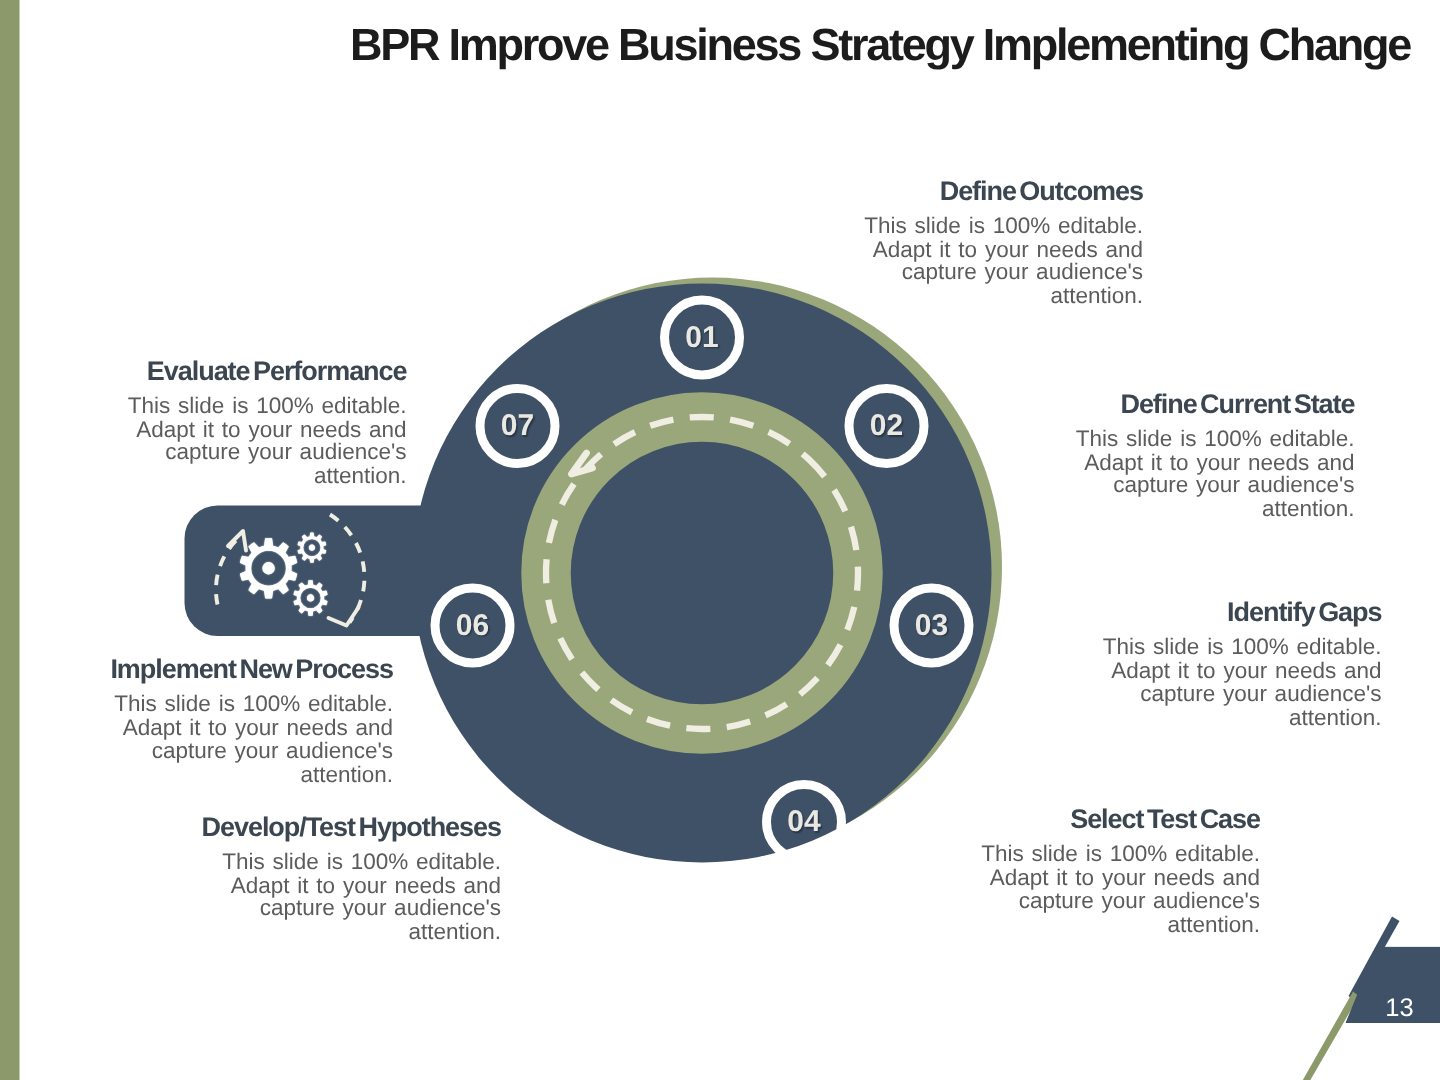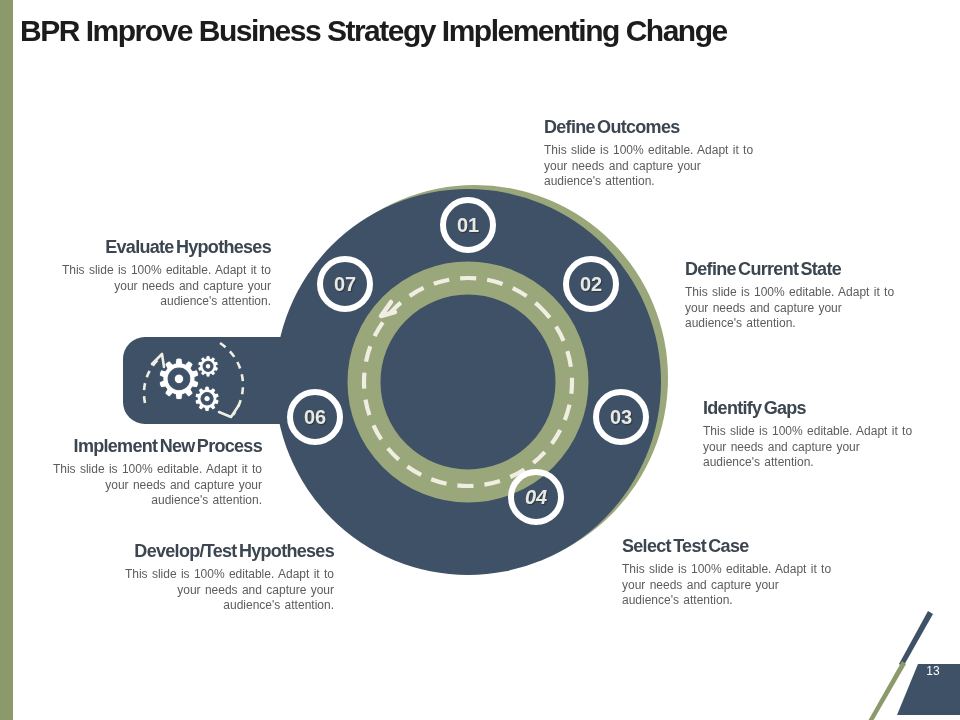--- a/index.html
+++ b/index.html
@@ -3,78 +3,78 @@
 <meta charset="utf-8">
 <style>
   html,body { margin:0; padding:0; background:#fff; }
   .slide {
     position:relative; width:960px; height:720px; overflow:hidden;
     background:#ffffff; font-family:"Liberation Sans", sans-serif;
   }
   .left-bar { position:absolute; left:0; top:0; width:13px; height:720px; background:var(--bar-green,#8c996b); }
   .title {
     position:absolute; left:20px; right:20px; top:14px; margin:0;
-    text-align:left; font-size:30px; font-weight:bold; letter-spacing:-1.5px;
+    text-align:right; font-size:30px; font-weight:bold; letter-spacing:-1.5px;
     color:var(--title-color,#1c1c1c); white-space:nowrap;
   }
   .decor-svg { position:absolute; left:0; top:0; width:960px; height:720px; }
 
   .bpr {
     position:absolute; left:388px; top:362px; width:160px; text-align:center;
     font-size:36px; font-weight:bold; letter-spacing:1px; color:#f4f3ee;
     text-shadow:2px 2px 3px rgba(15,25,35,.55); line-height:36px;
   }
   .badge {
     position:absolute; width:44px; height:44px; border:6px solid #ffffff; border-radius:50%;
     display:flex; align-items:center; justify-content:center;
     color:#e9e8e2; font-weight:bold; font-size:20px;
     text-shadow:1px 1px 1px rgba(0,0,0,.35);
   }
   .badge-01 { left:440px; top:197px; }
   .badge-02 { left:563px; top:256px; }
   .badge-03 { left:593px; top:389px; }
-  .badge-04 { left:508px; top:469px;font-style:italic; }
+  .badge-04 { left:508px; top:520px; }
   .badge-05 { left:372px; top:496px; }
   .badge-06 { left:287px; top:389px; }
   .badge-07 { left:317px; top:256px; }
 
   .gear {
     position:absolute; color:#ffffff; line-height:1;
     font-family:"DejaVu Sans", sans-serif; transform:translate(-50%,-50%);
     text-shadow:0 0 1px #fff;
   }
   .gear-large   { left:179px; top:380px; font-size:54px; }
   .gear-small-1 { left:208px; top:366px; font-size:27px; }
   .gear-small-2 { left:207px; top:399px; font-size:32px; }
 
-  .tblock { position:absolute; width:218px; }
+  .tblock { position:absolute; width:218px;text-align:right; }
   .tblock h3 {
     margin:0 0 6px 0; font-size:18px; font-weight:bold; line-height:20px;
     color:var(--heading-color,#3c4650); letter-spacing:-0.7px; word-spacing:-2px;
   }
   .tblock p {
-    margin:0; font-size:12px; line-height:15.5px;
+    margin:0; font-size:15px; line-height:15.5px;
     color:var(--body-color,#5c5c5c); word-spacing:1px;
   }
   .align-right { text-align:right; }
   .b-define-outcomes      { left:544px; top:117px; }
   .b-define-current-state { left:673px; top:259px;margin-left:12px; }
   .b-identify-gaps        { left:703px; top:398px; }
   .b-select-test-case     { left:622px; top:536px; }
   .b-develop-test         { left:116px; top:541px; }
   .b-implement-new        { left:44px;  top:436px; }
   .b-evaluate-performance { left:53px;  top:237px; }
 
   .page-tag {
-    position:absolute; left:890px; top:664px; width:70px; height:51px;
+    position:absolute; left:890px; top:631px; width:70px; height:51px;
     background:var(--slate,#3e5166);
     clip-path:polygon(28px 0, 70px 0, 70px 51px, 7px 51px);
-    display:flex; align-items:flex-start; justify-content:center;
+    display:flex; align-items:flex-end; justify-content:center;
     padding-left:16px; box-sizing:border-box;
-    color:#ffffff; font-size:12px;
+    color:#ffffff; font-size:17px;
   }
 </style>
 </head>
 <body>
 
 <div class="slide">
 
   <div class="left-bar"></div>
 
   <h1 class="title">BPR Improve Business Strategy Implementing Change</h1>
@@ -146,21 +146,21 @@
   </div>
   <div class="tblock align-right b-develop-test">
     <h3>Develop/Test Hypotheses</h3>
     <p>This slide is 100% editable. Adapt it to your needs and capture your audience's attention.</p>
   </div>
   <div class="tblock align-right b-implement-new">
     <h3>Implement New Process</h3>
     <p>This slide is 100% editable. Adapt it to your needs and capture your audience's attention.</p>
   </div>
   <div class="tblock align-right b-evaluate-performance">
-    <h3>Evaluate Hypotheses</h3>
+    <h3>Evaluate Performance</h3>
     <p>This slide is 100% editable. Adapt it to your needs and capture your audience's attention.</p>
   </div>
 
   <div class="page-tag">
     <span>13</span>
   </div>
 
 </div>
 
 </body></html>

